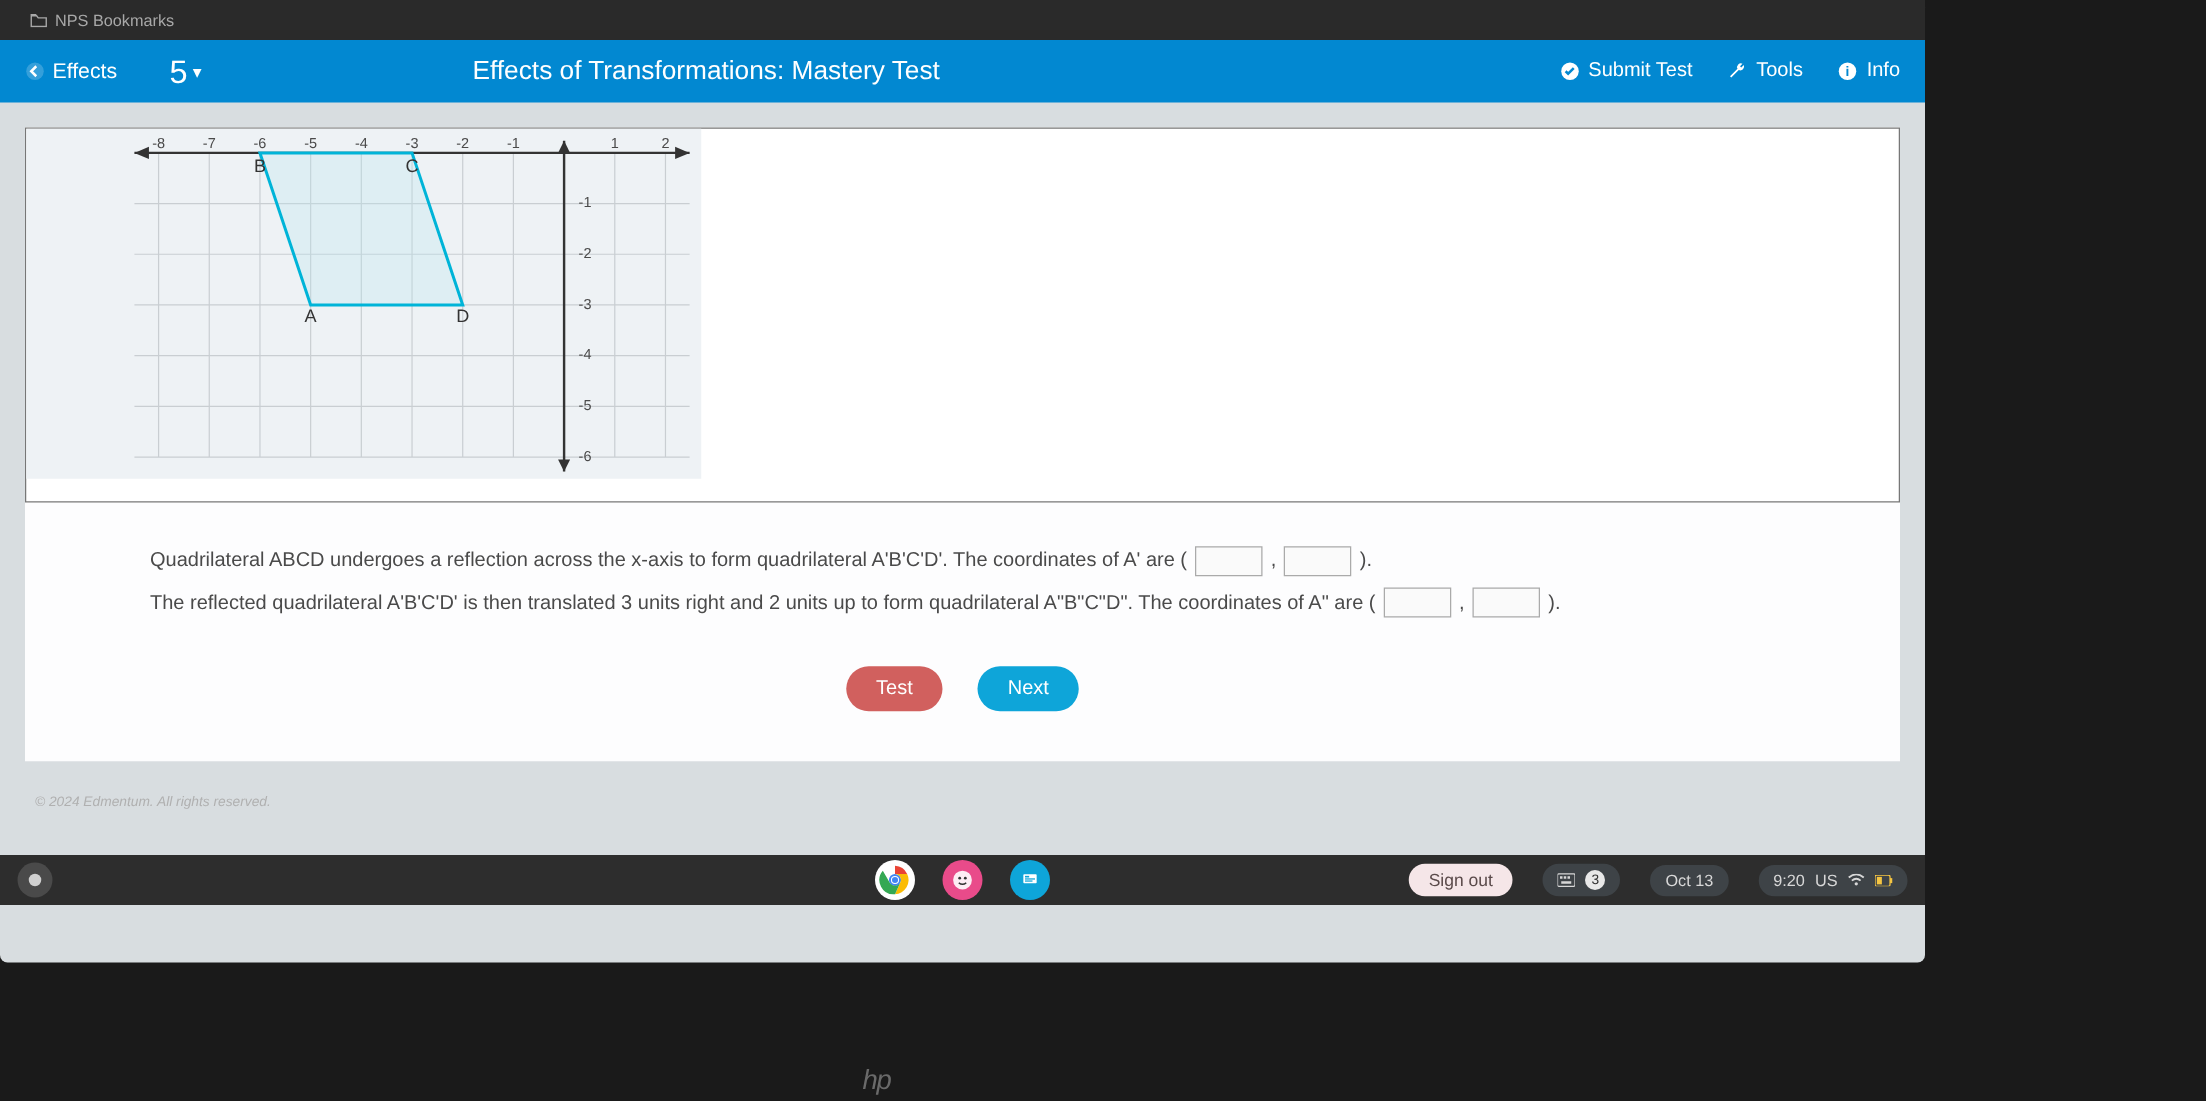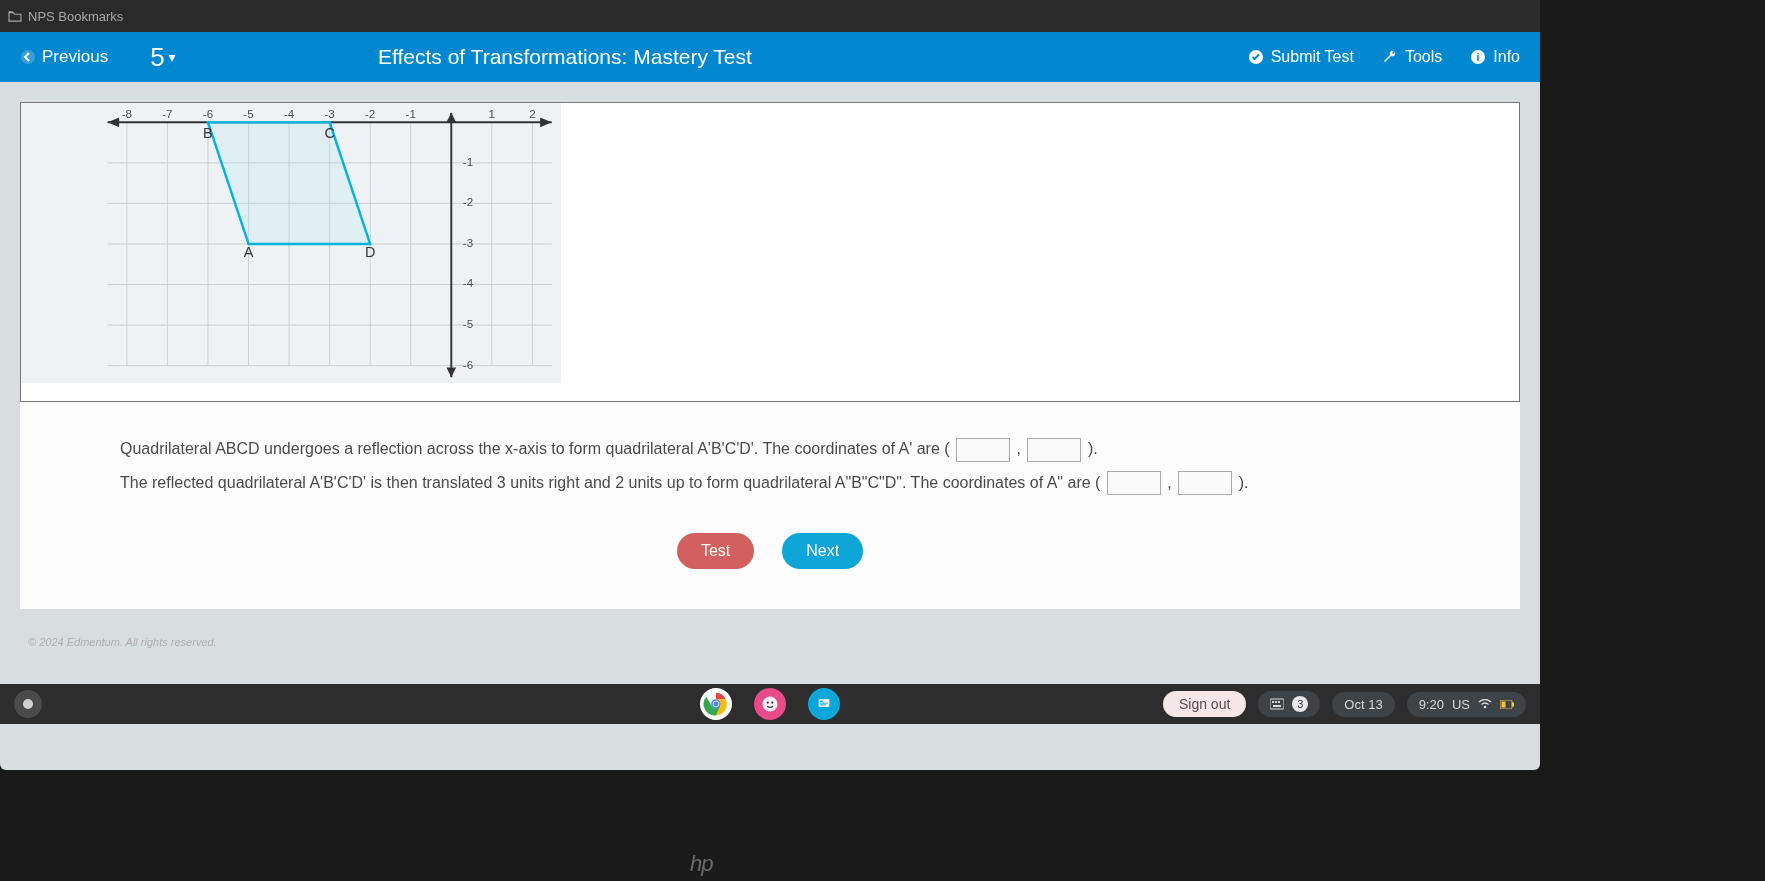--- a/index.html
+++ b/index.html
@@ -17,21 +17,21 @@
     width: 1540px;
     height: 770px;
     background: #d8dde0;
     border-radius: 6px;
   }
   .bookmarks-bar {
     height: 32px;
     background: #2a2a2a;
     display: flex;
     align-items: center;
-    padding: 0 8px;
+    padding: 0 24px;
     gap: 8px;
   }
   .bookmark-folder {
     display: flex;
     align-items: center;
     gap: 6px;
     color: #a8a8a8;
     font-size: 13px;
   }
   .folder-icon { width: 14px; height: 12px; }
@@ -126,21 +126,21 @@
     align-items: center;
     padding: 0 14px;
     gap: 10px;
   }
   .task-left { display: flex; align-items: center; gap: 16px; flex: 1; }
   .launcher { width: 28px; height: 28px; border-radius: 50%; background: #4a4a4a; display: flex; align-items: center; justify-content: center; }
   .launcher::after { content: ""; width: 10px; height: 10px; border-radius: 50%; background: #d0d0d0; }
   .task-center { display: flex; gap: 22px; position: absolute; left: 50%; transform: translateX(-50%); }
   .task-app { width: 32px; height: 32px; border-radius: 50%; display: flex; align-items: center; justify-content: center; font-size: 18px; }
   .chrome-ico { background: #fff; }
-  .task-right { display: flex; align-items: center; gap: 12px; justify-content: flex-end; }
+  .task-right { display: flex; align-items: center; gap: 24px; justify-content: flex-end; }
   .signout-pill { background: #f5e6e8; color: #5a4a4a; padding: 5px 16px; border-radius: 18px; font-size: 14px; cursor: pointer; }
   .tray-pill { background: #3e4347; color: #d8d8d8; padding: 5px 12px; border-radius: 18px; font-size: 13px; display: flex; align-items: center; gap: 8px; }
   .tray-badge { background: #e8e8e8; color: #333; border-radius: 50%; width: 16px; height: 16px; display: inline-flex; align-items: center; justify-content: center; font-size: 11px; }
   .hp-logo {
     position: absolute;
     bottom: 4px;
     left: 690px;
     color: #6a6a6a;
     font-size: 22px;
     font-style: italic;
@@ -162,21 +162,21 @@
     </div>
   </div>
 
   <div class="blue-header">
     <div class="hdr-left">
       <div class="prev-btn">
         <svg width="16" height="16" viewBox="0 0 16 16">
             <circle cx="8" cy="8" r="7" fill="#fff" opacity="0.2"></circle>
             <path d="M9 4 L5 8 L9 12" stroke="#fff" stroke-width="2" fill="none"></path>
           </svg>
-        <span>Previous</span>
+        <span>Effects</span>
       </div>
       <div class="qnum">
         <span>5</span>
         <span class="chev">▾</span>
       </div>
     </div>
     <div class="hdr-title">Effects of Transformations: Mastery Test</div>
     <div class="hdr-right">
       <div class="hdr-action">
         <svg class="ico" viewBox="0 0 16 16">

